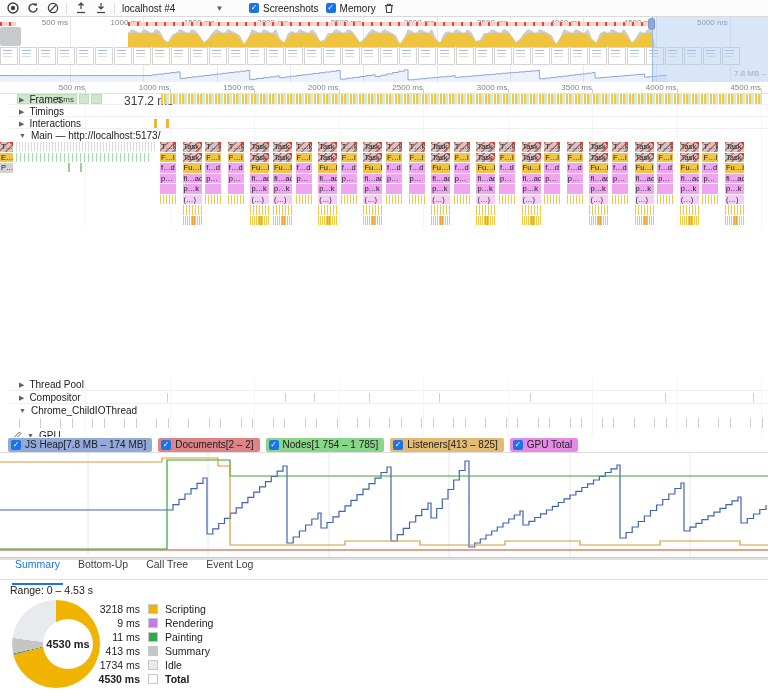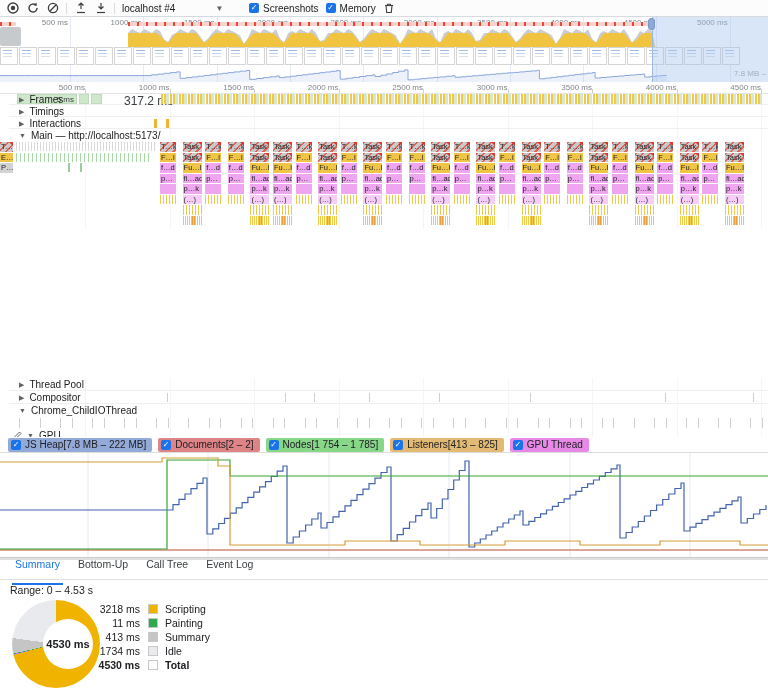--- a/index.html
+++ b/index.html
@@ -508,37 +508,37 @@
           <path d="M1 8 L2 5.5 L6.5 1 L8 2.5 L3.5 7 Z" fill="none" stroke="#5f6368" stroke-width="1"></path>
         </svg>
       <span class="arrow">▼</span>
       <span>GPU</span>
     </span>
   </div>
 
   <div class="chips" id="chips">
       <span class="chip" style="background: rgb(147, 169, 216);">
         <span class="cb">✓</span>
-        <span>JS Heap[7.8 MB – 222 MB]</span>
+        <span>JS Heap[7.8 MB – 174 MB]</span>
       </span>
       <span class="chip" style="background: rgb(223, 132, 134);">
         <span class="cb">✓</span>
         <span>Documents[2 – 2]</span>
       </span>
       <span class="chip" style="background: rgb(136, 214, 136);">
         <span class="cb">✓</span>
         <span>Nodes[1 754 – 1 785]</span>
       </span>
       <span class="chip" style="background: rgb(227, 186, 116);">
         <span class="cb">✓</span>
         <span>Listeners[413 – 825]</span>
       </span>
       <span class="chip" style="background: rgb(231, 138, 231);">
         <span class="cb">✓</span>
-        <span>GPU Thread</span>
+        <span>GPU Total</span>
       </span>
     </div>
 
   <div class="counters">
     <svg id="cntSvg" width="768" height="104">
         <line x1="88" y1="0" x2="88" y2="104" stroke="#e2eaf4" stroke-width="1"></line>
         <line x1="208" y1="0" x2="208" y2="104" stroke="#e2eaf4" stroke-width="1"></line>
         <line x1="329" y1="0" x2="329" y2="104" stroke="#e2eaf4" stroke-width="1"></line>
         <line x1="449" y1="0" x2="449" y2="104" stroke="#e2eaf4" stroke-width="1"></line>
         <line x1="570" y1="0" x2="570" y2="104" stroke="#e2eaf4" stroke-width="1"></line>
@@ -563,20 +563,25 @@
         <span>4530 ms</span>
       </div>
   </div>
   <div class="legend" id="legend">
       <div class="lrow">
         <span class="lval">3218 ms</span>
         <span class="lsw" style="background: rgb(240, 180, 0);"></span>
         <span class="llabel">Scripting</span>
       </div>
       <div class="lrow">
+        <span class="lval">9 ms</span>
+        <span class="lsw" style="background: rgb(198, 120, 240);"></span>
+        <span class="llabel">Rendering</span>
+      </div>
+      <div class="lrow">
         <span class="lval">11 ms</span>
         <span class="lsw" style="background: rgb(47, 168, 79);"></span>
         <span class="llabel">Painting</span>
       </div>
       <div class="lrow">
         <span class="lval">413 ms</span>
         <span class="lsw" style="background: rgb(197, 197, 197);"></span>
         <span class="llabel">Summary</span>
       </div>
       <div class="lrow">

